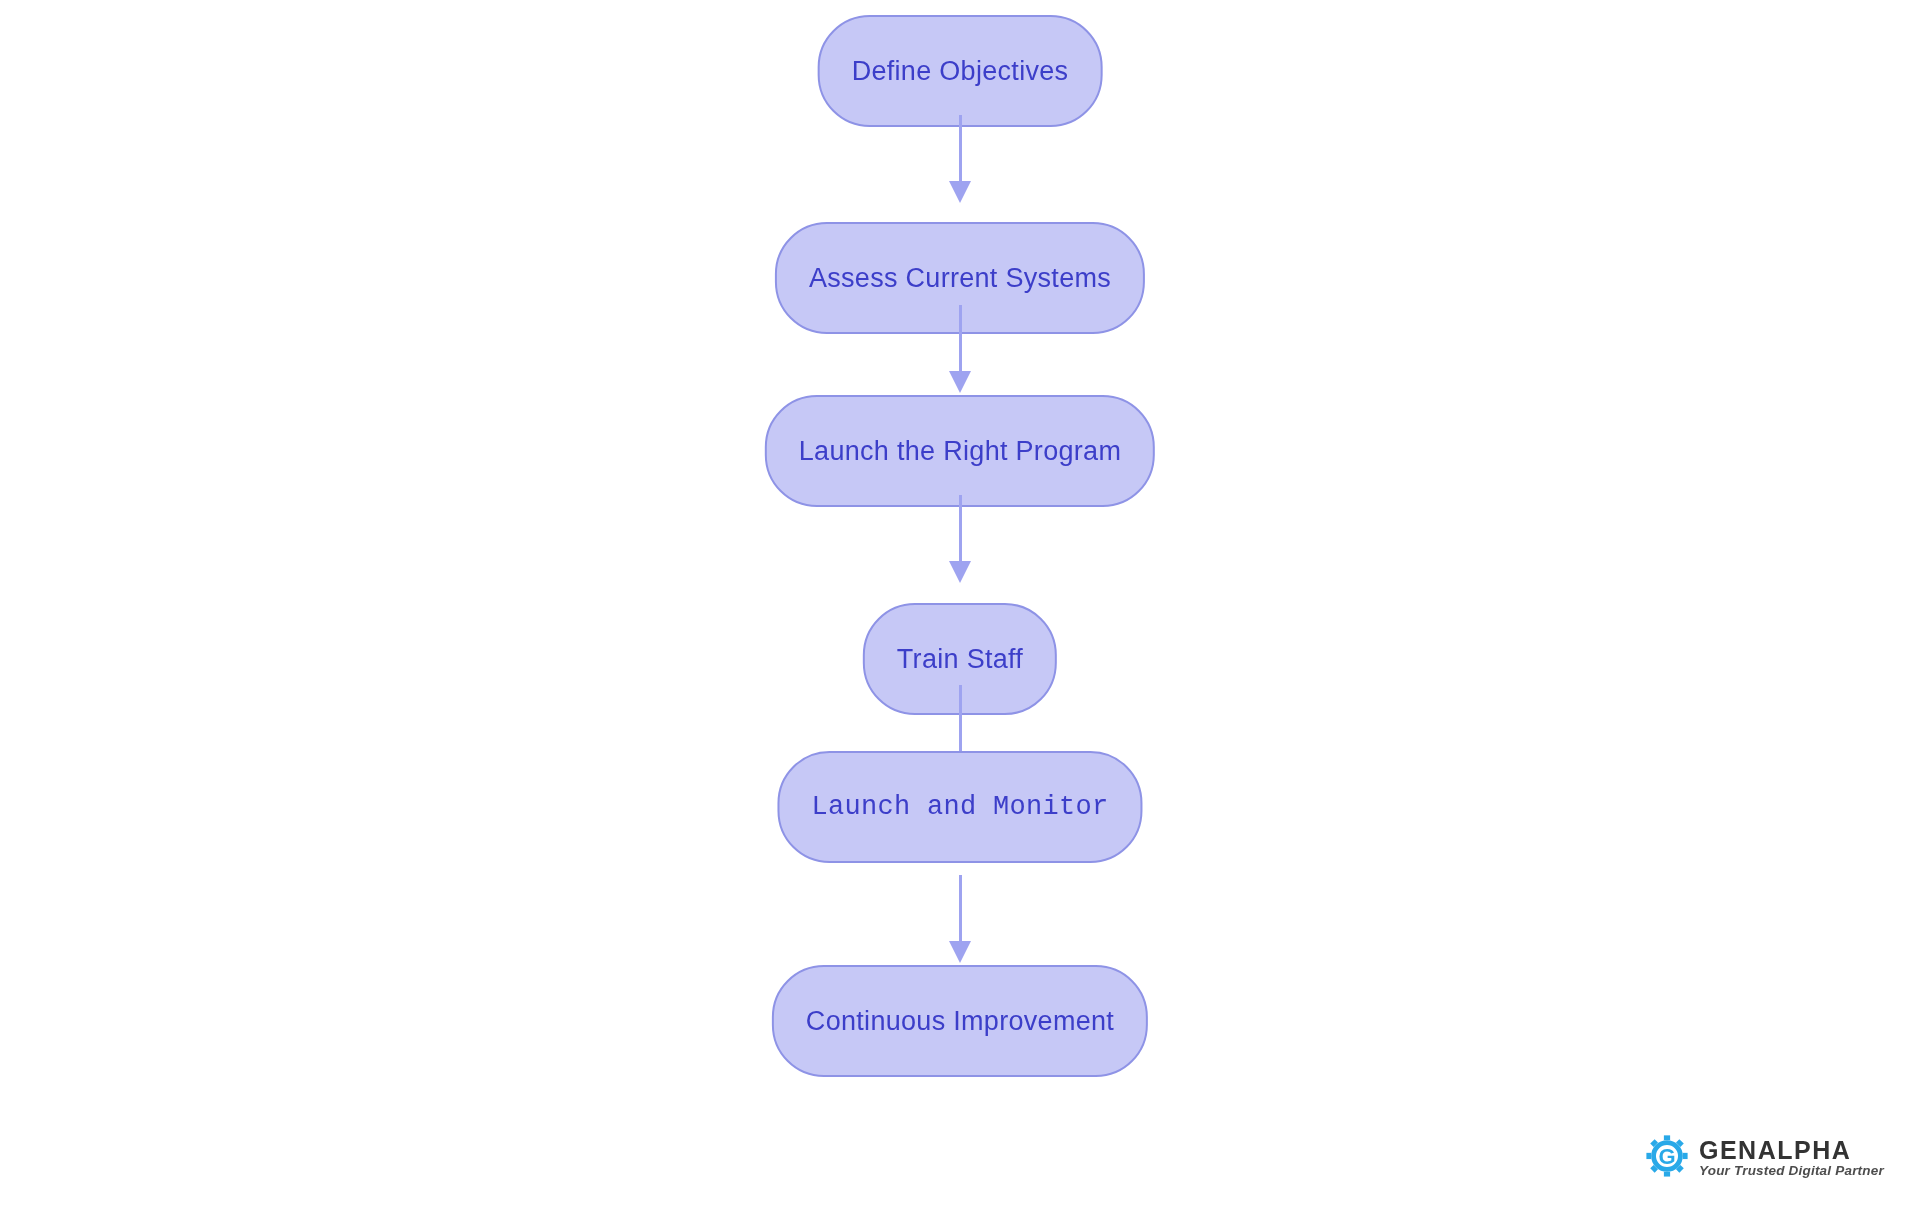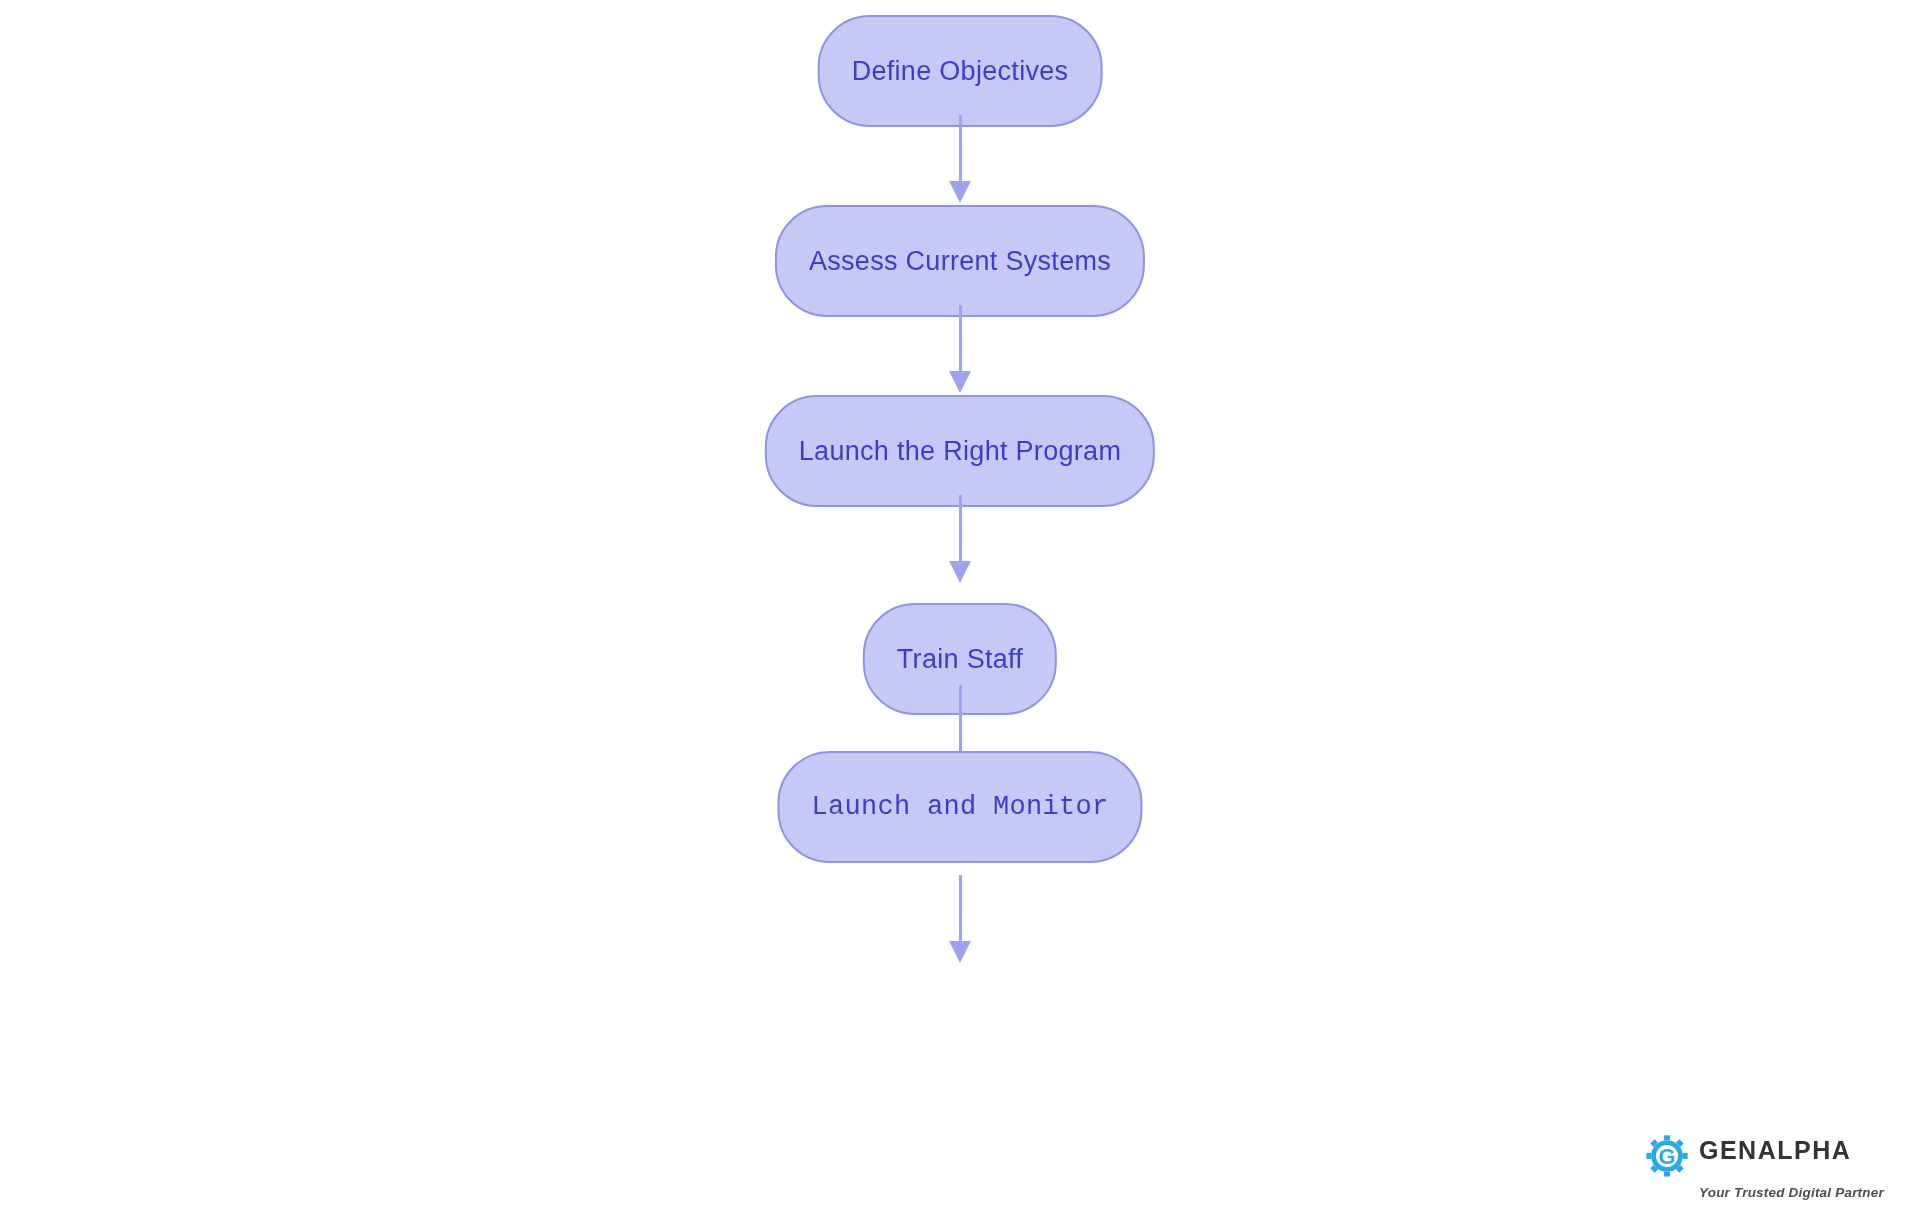--- a/index.html
+++ b/index.html
@@ -33,21 +33,21 @@
     justify-content: center;
     white-space: nowrap;
     box-sizing: border-box;
   }
   .node .node-label {
     color: var(--node-text, #3c3ec9);
     font-size: 27px;
     letter-spacing: 0.3px;
   }
   .n1 { top: 15px; }
-  .n2 { top: 205px; justify-content: center; }
+  .n2 { top: 222px; justify-content: center; }
   .n3 { top: 395px; }
   .n4 { top: 603px; }
   .n5 { top: 751px; font-family: Liberation Mono, monospace; }
   .n6 { top: 965px; }
 
   
   .arrow {
     position: absolute;
     left: 960px;
     transform: translateX(-50%);
@@ -108,21 +108,21 @@
     font-size: 25px;
     font-weight: bold;
     letter-spacing: 1.5px;
     line-height: 1.0;
   }
   .brand .brand-tagline {
     color: var(--tagline_color, #4d4d4d);
     font-size: 13.5px;
     font-style: italic;
     font-weight: bold;
-    margin-top: 22px;
+    margin-top: 0;
     letter-spacing: 0.2px;
   }
 </style>
 </head>
 <body>
 
 <div class="canvas">
 
   <div class="node n1">
     <span class="node-label">Define Objectives</span>
@@ -162,20 +162,23 @@
 
   <div class="node n5">
     <span class="node-label">Launch and Monitor</span>
   </div>
 
   <div class="arrow a5">
     <div class="shaft"></div>
     <div class="head"></div>
   </div>
 
+  <div class="node n6">
+    <span class="node-label">Continuous Improvement</span>
+  </div>
 
   <div class="brand">
     <svg class="gear" viewBox="0 0 48 50" aria-hidden="true">
       <g class="gear-stroke" stroke-width="5">
         <circle cx="24" cy="26" r="14"></circle>
       </g>
       <g class="gear-stroke" stroke-width="6.5">
         <line x1="40.5" y1="26" x2="45.5" y2="26"></line>
         <line x1="35.7" y1="37.7" x2="39.2" y2="41.2"></line>
         <line x1="24" y1="42.5" x2="24" y2="47.5"></line>

